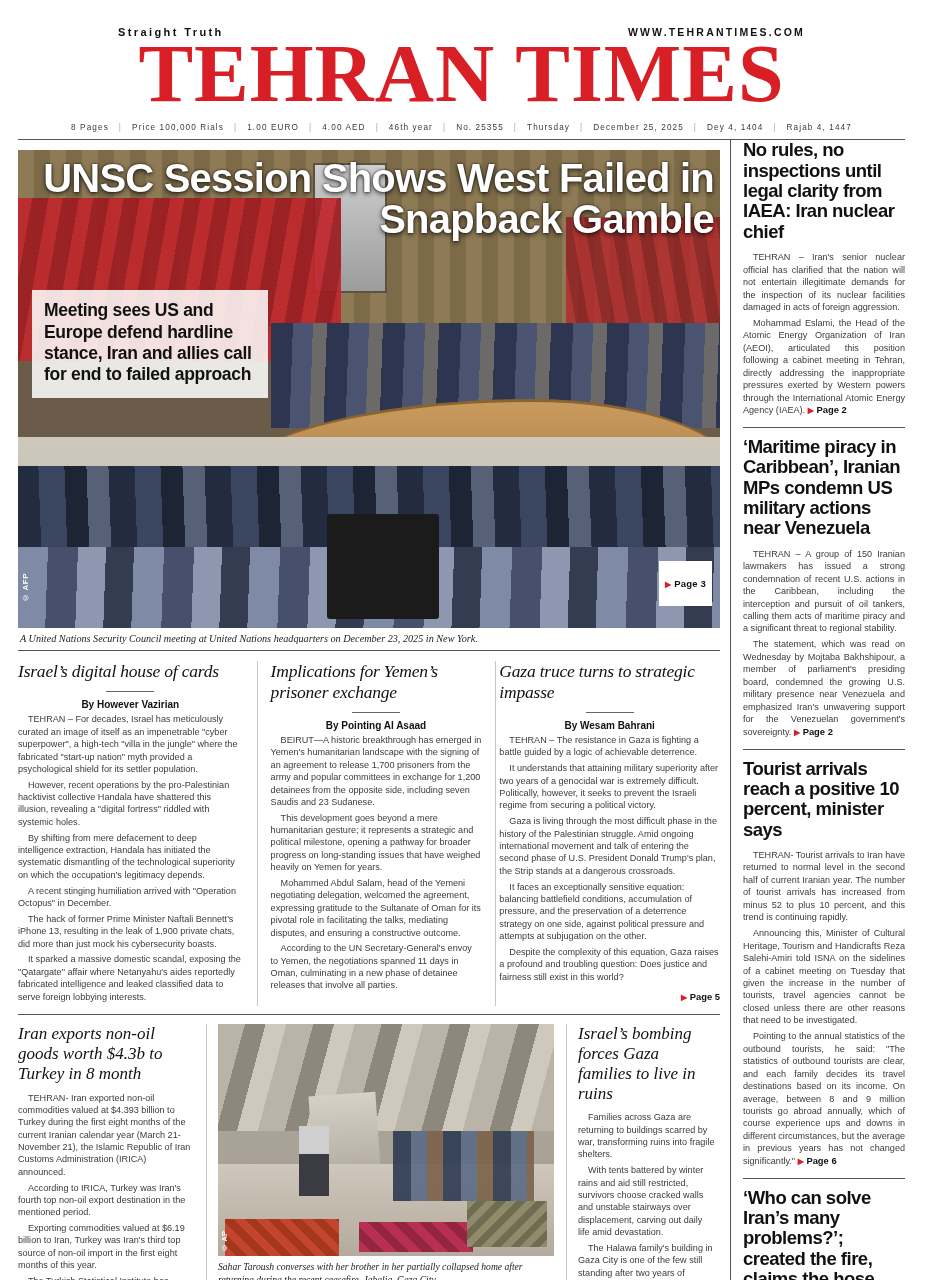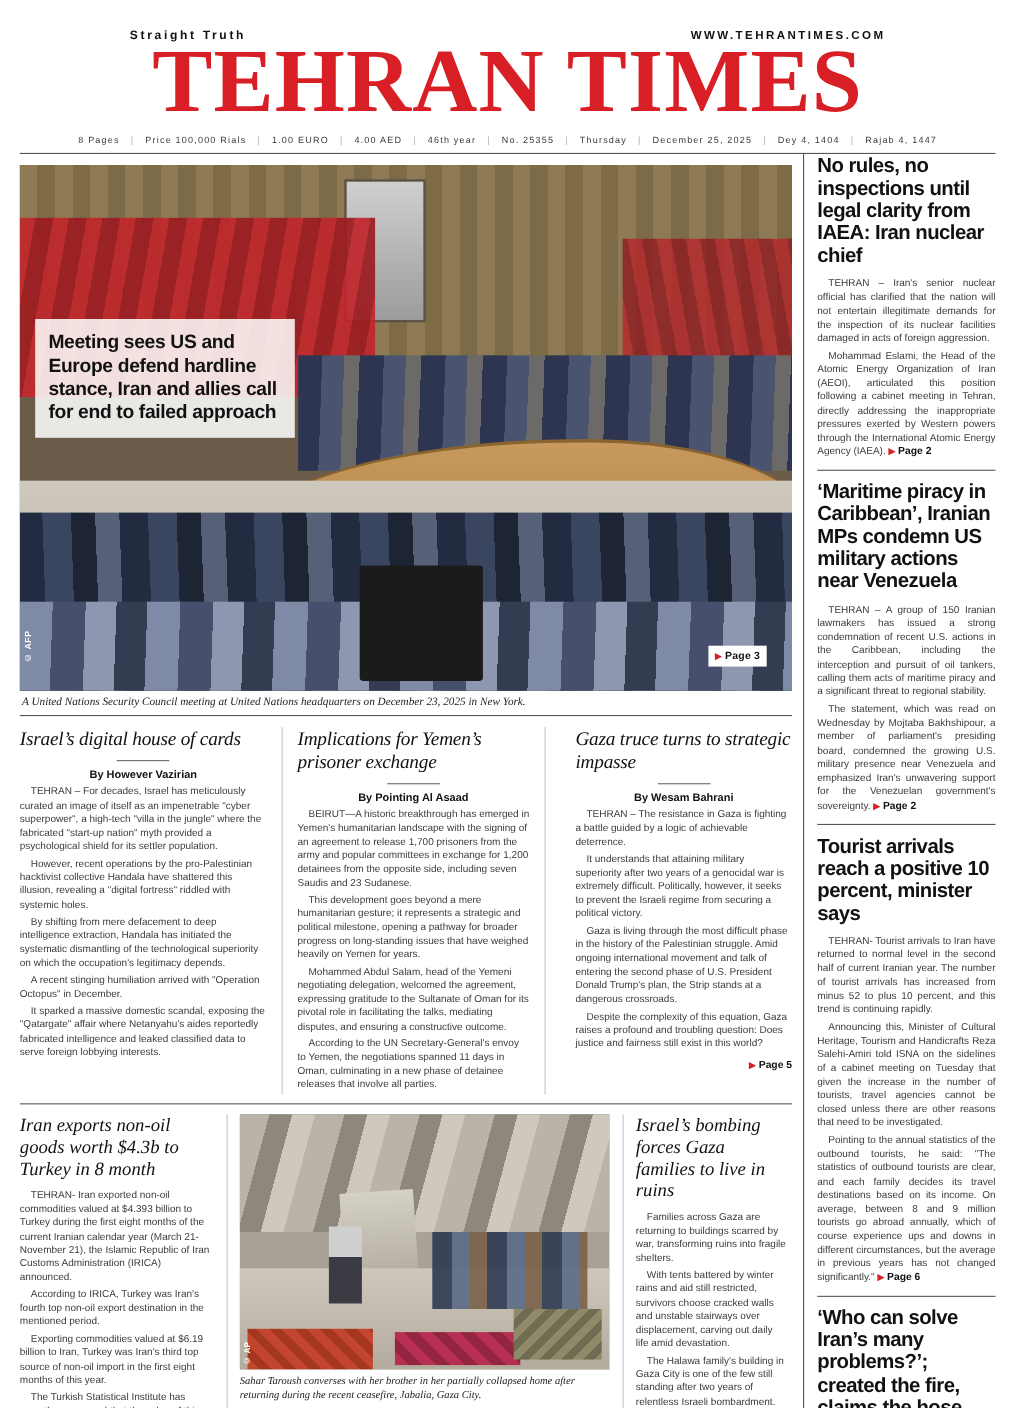--- a/index.html
+++ b/index.html
@@ -123,37 +123,37 @@
     letter-spacing: -0.8px;
   }
   .lead-deck {
     position: absolute; left: 14px; top: 140px; width: 236px;
     background: rgba(255,255,255,.86);
     padding: 10px 12px 12px 12px;
     font-weight: bold; font-size: 17.5px; line-height: 1.22;
     color: #111; letter-spacing: -0.3px;
   }
   .page-flag {
-    position: absolute; right: 23px; bottom: 22px;
+    position: absolute; right: 8px; bottom: 22px;
     background: #fff; color: #111; font-size: 9.5px; font-weight: bold;
-    padding: 4px 6px; letter-spacing: .2px;
+    padding: 17px 6px; letter-spacing: .2px;
   }
   .page-flag .arrow { color: #d81f26; font-size: 8px; }
   .lead-caption {
     font-family: "Liberation Serif", serif;
     font-style: italic; font-size: 10.2px; color: #222;
     padding: 5px 2px 6px 2px;
     border-bottom: 1.2px solid #555;
   }
 
   
   .op-strip { display: flex; gap: 14px; padding-top: 10px; }
   .op-col { width: 228px; }
   .op-col.c2 { border-left: 1px solid #c6c6c6; padding-left: 13px; }
-  .op-col.c3 { border-left: 1px solid #c6c6c6; padding-left: 27px; }
+  .op-col.c3 { border-left: 1px solid #c6c6c6; padding-left: 3px; }
   .op-title {
     font-family: "Liberation Serif", serif;
     font-style: italic; font-weight: normal;
     font-size: 17.5px; line-height: 1.18; color: #111;
     letter-spacing: -0.2px;
   }
   .rule-sm {
     width: 48px; height: 1.4px; background: #666; margin: 9px auto 7px auto;
   }
   .byline {
@@ -290,59 +290,62 @@
             <div class="ph-redseats"></div>
             <div class="ph-redseats2"></div>
             <div class="ph-delegates"></div>
             <div class="ph-desk"></div>
             <div class="ph-floor"></div>
             <div class="ph-audience"></div>
             <div class="ph-audience2"></div>
             <div class="ph-camera"></div>
           </div>
           <div class="photo-credit">© AFP</div>
+          <h1 class="lead-head">UNSC Session Shows West Failed in Snapback Gamble</h1>
           <div class="lead-deck">Meeting sees US and Europe defend hardline stance, Iran and allies call for end to failed approach</div>
           <div class="page-flag">
             <span class="arrow">▶</span>
             <span>Page 3</span>
           </div>
         </div>
         <div class="lead-caption">A United Nations Security Council meeting at United Nations headquarters on December 23, 2025 in New York.</div>
       </div>
 
       <div class="op-strip">
 
         <div class="op-col c1">
           <div class="op-title">Israel’s digital house of cards</div>
           <div class="rule-sm"></div>
           <div class="byline">By However Vazirian</div>
           <p class="body-p">TEHRAN – For decades, Israel has meticulously curated an image of itself as an impenetrable "cyber superpower", a high-tech "villa in the jungle" where the fabricated "start-up nation" myth provided a psychological shield for its settler population.</p>
           <p class="body-p">However, recent operations by the pro-Palestinian hacktivist collective Handala have shattered this illusion, revealing a "digital fortress" riddled with systemic holes.</p>
           <p class="body-p">By shifting from mere defacement to deep intelligence extraction, Handala has initiated the systematic dismantling of the technological superiority on which the occupation's legitimacy depends.</p>
           <p class="body-p">A recent stinging humiliation arrived with "Operation Octopus" in December.</p>
+          <p class="body-p">The hack of former Prime Minister Naftali Bennett's iPhone 13, resulting in the leak of 1,900 private chats, did more than just mock his cybersecurity boasts.</p>
           <p class="body-p">It sparked a massive domestic scandal, exposing the "Qatargate" affair where Netanyahu's aides reportedly fabricated intelligence and leaked classified data to serve foreign lobbying interests.</p>
         </div>
 
         <div class="op-col c2">
           <div class="op-title">Implications for Yemen’s prisoner exchange</div>
           <div class="rule-sm"></div>
           <div class="byline">By Pointing Al Asaad</div>
           <p class="body-p">BEIRUT—A historic breakthrough has emerged in Yemen's humanitarian landscape with the signing of an agreement to release 1,700 prisoners from the army and popular committees in exchange for 1,200 detainees from the opposite side, including seven Saudis and 23 Sudanese.</p>
           <p class="body-p">This development goes beyond a mere humanitarian gesture; it represents a strategic and political milestone, opening a pathway for broader progress on long-standing issues that have weighed heavily on Yemen for years.</p>
           <p class="body-p">Mohammed Abdul Salam, head of the Yemeni negotiating delegation, welcomed the agreement, expressing gratitude to the Sultanate of Oman for its pivotal role in facilitating the talks, mediating disputes, and ensuring a constructive outcome.</p>
           <p class="body-p">According to the UN Secretary-General's envoy to Yemen, the negotiations spanned 11 days in Oman, culminating in a new phase of detainee releases that involve all parties.</p>
         </div>
 
         <div class="op-col c3">
           <div class="op-title">Gaza truce turns to strategic impasse</div>
           <div class="rule-sm"></div>
           <div class="byline">By Wesam Bahrani</div>
           <p class="body-p">TEHRAN – The resistance in Gaza is fighting a battle guided by a logic of achievable deterrence.</p>
           <p class="body-p">It understands that attaining military superiority after two years of a genocidal war is extremely difficult. Politically, however, it seeks to prevent the Israeli regime from securing a political victory.</p>
           <p class="body-p">Gaza is living through the most difficult phase in the history of the Palestinian struggle. Amid ongoing international movement and talk of entering the second phase of U.S. President Donald Trump's plan, the Strip stands at a dangerous crossroads.</p>
+          <p class="body-p">It faces an exceptionally sensitive equation: balancing battlefield conditions, accumulation of pressure, and the preservation of a deterrence strategy on one side, against political pressure and attempts at subjugation on the other.</p>
           <p class="body-p">Despite the complexity of this equation, Gaza raises a profound and troubling question: Does justice and fairness still exist in this world?</p>
           <div class="pgref-right">
             <span class="pref"><span class="arrow">▶</span>
             <span>Page 5</span></span>
           </div>
         </div>
       </div>
 
       <div class="bottom">
 

